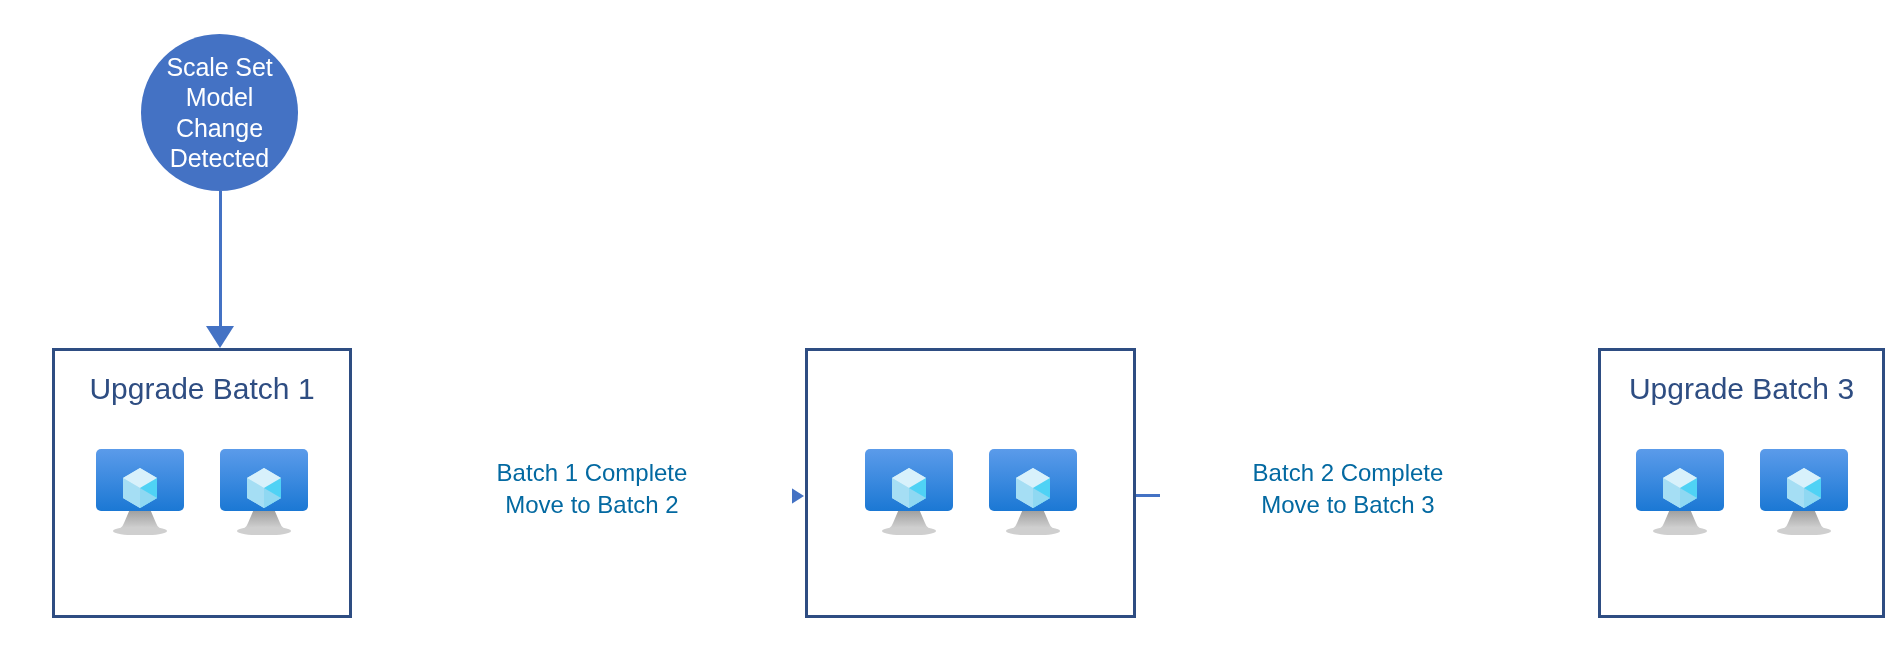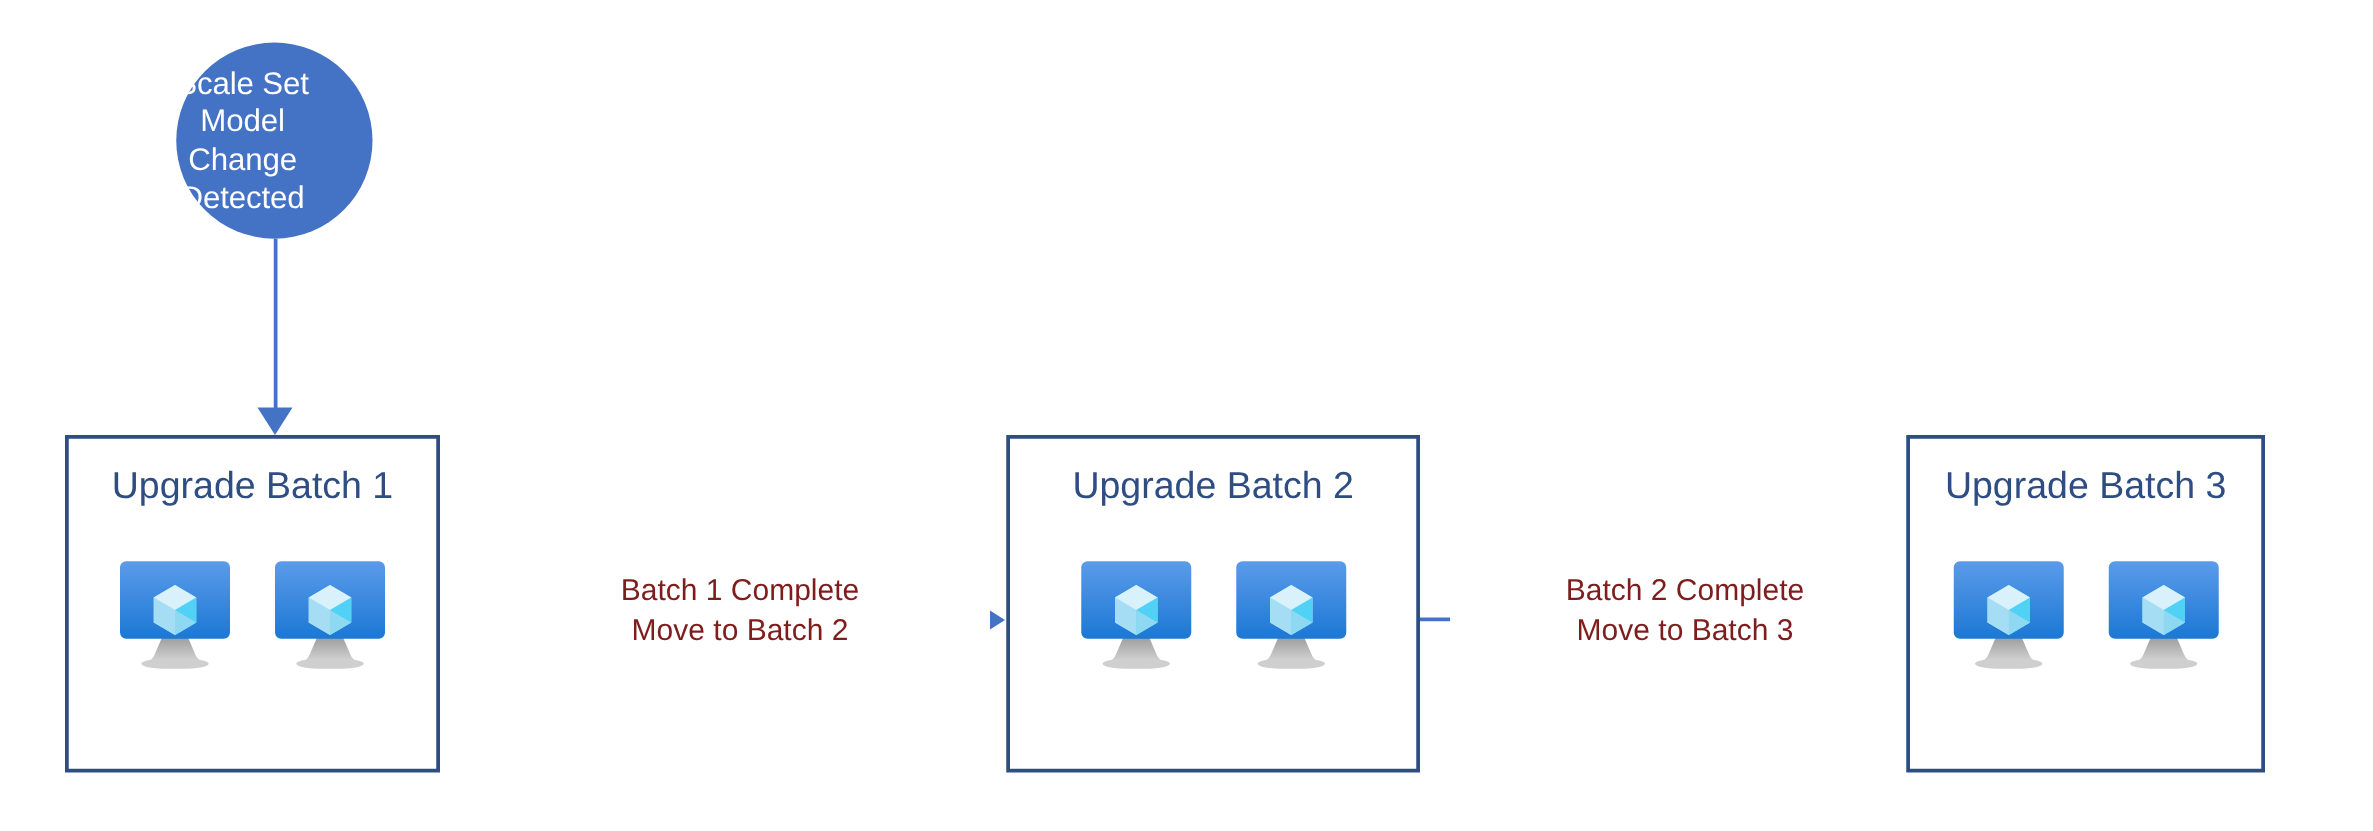--- a/index.html
+++ b/index.html
@@ -23,20 +23,21 @@
   .trigger-circle {
     position: absolute;
     left: 141px;
     top: 34px;
     width: 157px;
     height: 157px;
     border-radius: 50%;
     background: #4472C4;
     display: flex;
     align-items: center;
+    justify-content: center;
   }
   .trigger-label {
     color: #ffffff;
     font-size: 25px;
     line-height: 1.21;
     text-align: center;
     white-space: pre-line;
     letter-spacing: -0.1px;
   }
 
@@ -62,21 +63,21 @@
   .arrowhead-right {
     position: absolute;
     width: 0;
     height: 0;
     border-top: 14px solid transparent;
     border-bottom: 14px solid transparent;
     border-left: 22px solid #4472C4;
   }
   .conn-label {
     position: absolute;
-    color: #7f1d1d;
+    color: #0369a1;
     font-size: 24px;
     line-height: 1.32;
     text-align: center;
     white-space: pre-line;
     background: #ffffff;
     padding: 0 4px;
   }
 
   
   .batch-box {
@@ -173,21 +174,20 @@
           <polygon points="46,21 63,31 46,41 29,31" fill="#D8F1FB"></polygon>
           <polygon points="46,41 63,31 63,51 46,61" fill="#4FD2F5"></polygon>
           <polygon points="46,41 29,31 29,51 46,61" fill="#A5DEF4"></polygon>
           <polygon points="46,41 63,51 46,61" fill="#8FD8F2"></polygon>
         </svg>
       </div>
     </div>
   </div>
 
   <div class="batch-box" style="left:805px; width:331px;">
-    <div class="batch-title">Upgrade Batch 2</div>
     <div class="vm-row">
       <div class="vm-icon">
         <svg viewBox="0 0 92 88" width="92" height="88">
           <path d="M36 62 h20 l6 14 q2 6 10 8 H20 q8 -2 10 -8 Z" fill="url(#std1a)"></path>
           <ellipse cx="46" cy="84" rx="27" ry="4.5" fill="#CFCFCF"></ellipse>
           <rect x="2" y="2" width="88" height="62" rx="5" fill="url(#scr1a)"></rect>
           <polygon points="46,21 63,31 63,51 46,61 29,51 29,31" fill="#BEE6F7"></polygon>
           <polygon points="46,21 63,31 46,41 29,31" fill="#D8F1FB"></polygon>
           <polygon points="46,41 63,31 63,51 46,61" fill="#4FD2F5"></polygon>
           <polygon points="46,41 29,31 29,51 46,61" fill="#A5DEF4"></polygon>
@@ -202,21 +202,21 @@
           <polygon points="46,21 63,31 63,51 46,61 29,51 29,31" fill="#BEE6F7"></polygon>
           <polygon points="46,21 63,31 46,41 29,31" fill="#D8F1FB"></polygon>
           <polygon points="46,41 63,31 63,51 46,61" fill="#4FD2F5"></polygon>
           <polygon points="46,41 29,31 29,51 46,61" fill="#A5DEF4"></polygon>
           <polygon points="46,41 63,51 46,61" fill="#8FD8F2"></polygon>
         </svg>
       </div>
     </div>
   </div>
 
-  <div class="batch-box" style="left:1525px; width:287px;">
+  <div class="batch-box" style="left:1598px; width:287px;">
     <div class="batch-title">Upgrade Batch 3</div>
     <div class="vm-row">
       <div class="vm-icon">
         <svg viewBox="0 0 92 88" width="92" height="88">
           <path d="M36 62 h20 l6 14 q2 6 10 8 H20 q8 -2 10 -8 Z" fill="url(#std1a)"></path>
           <ellipse cx="46" cy="84" rx="27" ry="4.5" fill="#CFCFCF"></ellipse>
           <rect x="2" y="2" width="88" height="62" rx="5" fill="url(#scr1a)"></rect>
           <polygon points="46,21 63,31 63,51 46,61 29,51 29,31" fill="#BEE6F7"></polygon>
           <polygon points="46,21 63,31 46,41 29,31" fill="#D8F1FB"></polygon>
           <polygon points="46,41 63,31 63,51 46,61" fill="#4FD2F5"></polygon>

